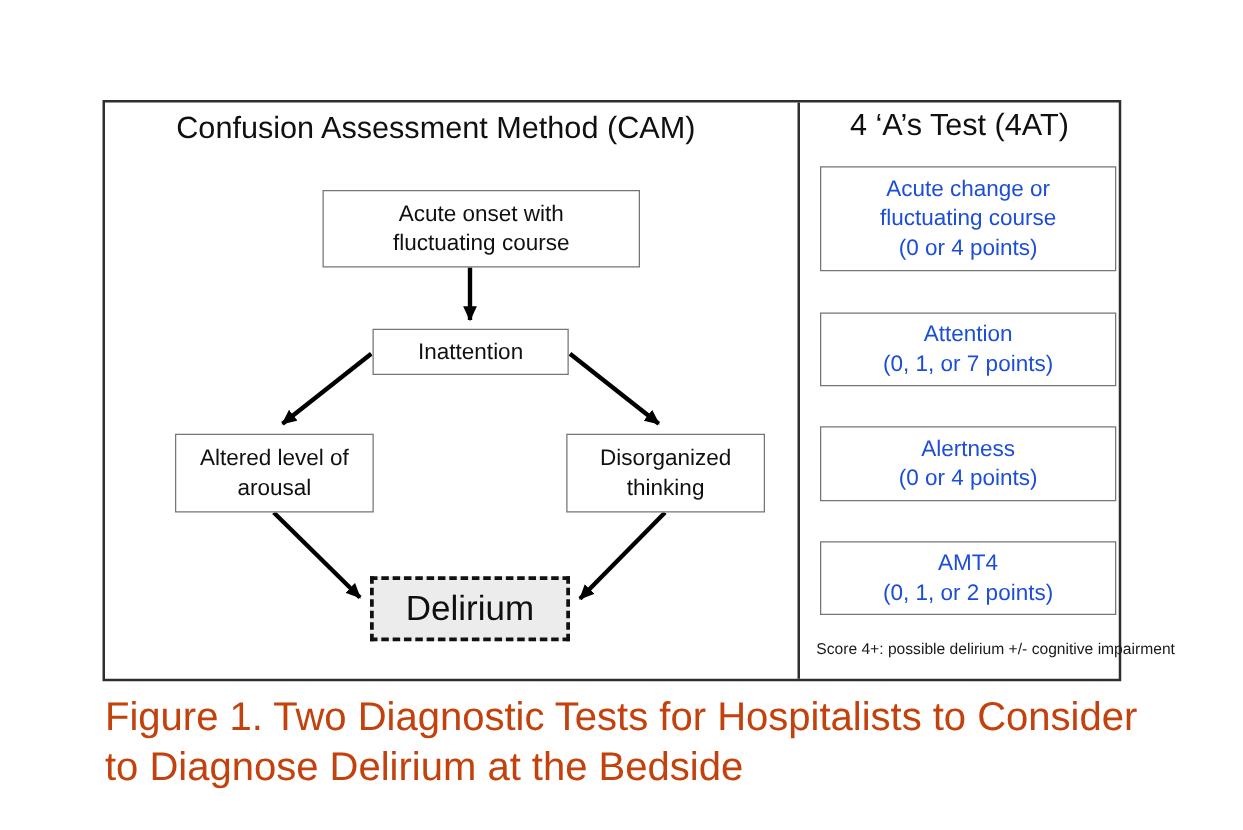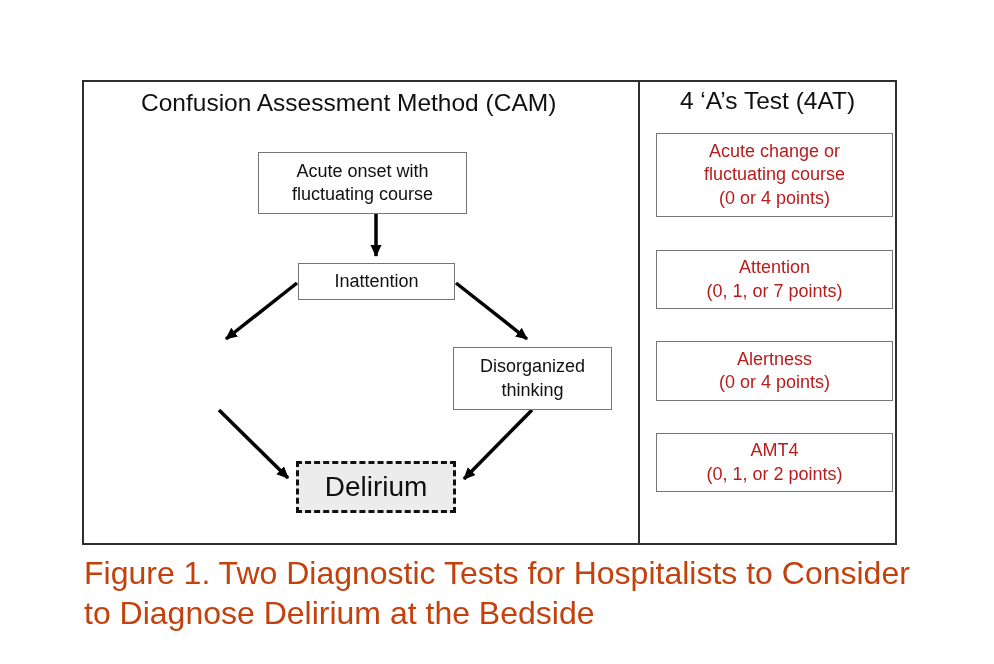--- a/index.html
+++ b/index.html
@@ -63,21 +63,21 @@
     background: #ffffff;
     display: flex;
     align-items: center;
     justify-content: center;
     text-align: center;
     font-size: 18px;
     line-height: 1.28;
     white-space: pre-line;
     color: #101010;
   }
-  .node-acute        { left: 126px; top: 70px;  width: 209px; height: 62px; }
+  .node-acute        { left: 126px; top: 70px;  width: 254px; height: 62px; }
   .node-inattention  { left: 166px; top: 181px; width: 157px; height: 37px; }
   .node-altered      { left: 8px;   top: 265px; width: 159px; height: 63px; }
   .node-disorganized { left: 321px; top: 265px; width: 159px; height: 63px; }
   .node-delirium {
     left: 164px; top: 379px; width: 160px; height: 52px;
     border: 3px dashed #111111;
     background: #ececec;
     font-size: 28px;
     line-height: 1.1;
   }
@@ -93,21 +93,21 @@
     box-sizing: border-box;
     border: 1.5px solid #757575;
     background: #ffffff;
     display: flex;
     align-items: center;
     justify-content: center;
     text-align: center;
     font-size: 18px;
     line-height: 1.3;
     white-space: pre-line;
-    color: #b91c1c;
+    color: #1d4ed8;
   }
   .fourat-item-0 { top: 51px;  height: 84px; }
   .fourat-item-1 { top: 168px; height: 59px; }
   .fourat-item-2 { top: 259px; height: 60px; }
   .fourat-item-3 { top: 351px; height: 59px; }
   .score-note {
     position: absolute;
     left: 13px;
     top: 430px;
     width: 290px;
@@ -144,38 +144,41 @@
         <line x1="244" y1="131" x2="244" y2="174" stroke="#000" stroke-width="3.5" marker-end="url(#ah)"></line>
         <line x1="165" y1="201" x2="94" y2="257" stroke="#000" stroke-width="3.5" marker-end="url(#ah)"></line>
         <line x1="324" y1="201" x2="395" y2="257" stroke="#000" stroke-width="3.5" marker-end="url(#ah)"></line>
         <line x1="87" y1="328" x2="156" y2="396" stroke="#000" stroke-width="3.5" marker-end="url(#ah)"></line>
         <line x1="400" y1="328" x2="332" y2="397" stroke="#000" stroke-width="3.5" marker-end="url(#ah)"></line>
       </svg>
 
       <div class="node node-acute">Acute onset with
 fluctuating course</div>
       <div class="node node-inattention">Inattention</div>
+      <div class="node node-altered">Altered level of
+arousal</div>
       <div class="node node-disorganized">Disorganized
 thinking</div>
       <div class="node node-delirium">Delirium</div>
     </div>
 
     <div class="right-panel">
       <div class="panel-title fourat-title">4 ‘A’s Test (4AT)</div>
 
       <div class="fourat-item fourat-item-0">Acute change or
 fluctuating course
 (0 or 4 points)</div>
       <div class="fourat-item fourat-item-1">Attention
 (0, 1, or 7 points)</div>
       <div class="fourat-item fourat-item-2">Alertness
 (0 or 4 points)</div>
       <div class="fourat-item fourat-item-3">AMT4
 (0, 1, or 2 points)</div>
 
+      <div class="score-note">Score 4+: possible delirium +/- cognitive impairment</div>
     </div>
 
   </div>
 
   <div class="caption">Figure 1. Two Diagnostic Tests for Hospitalists to Consider
 to Diagnose Delirium at the Bedside</div>
 
 </div>
 
 </body></html>

